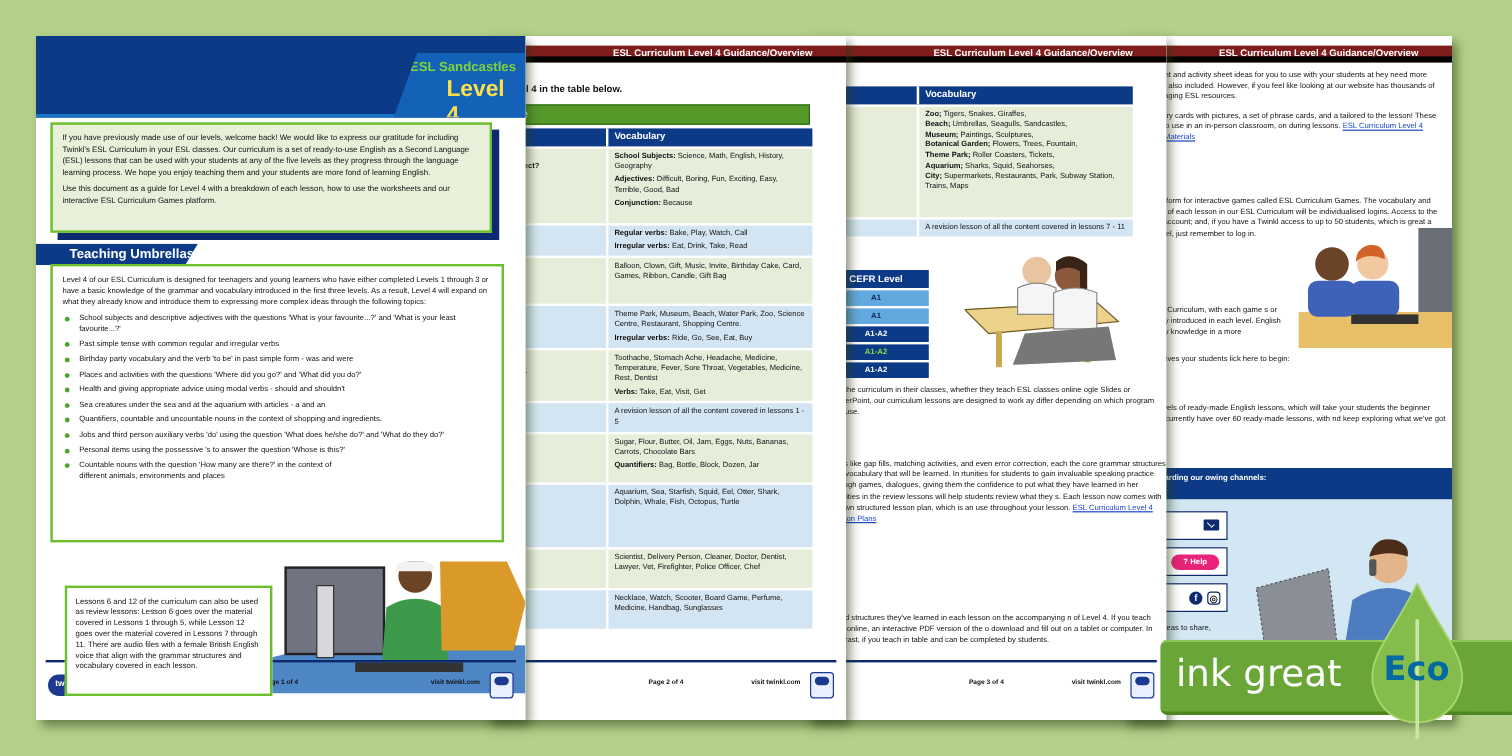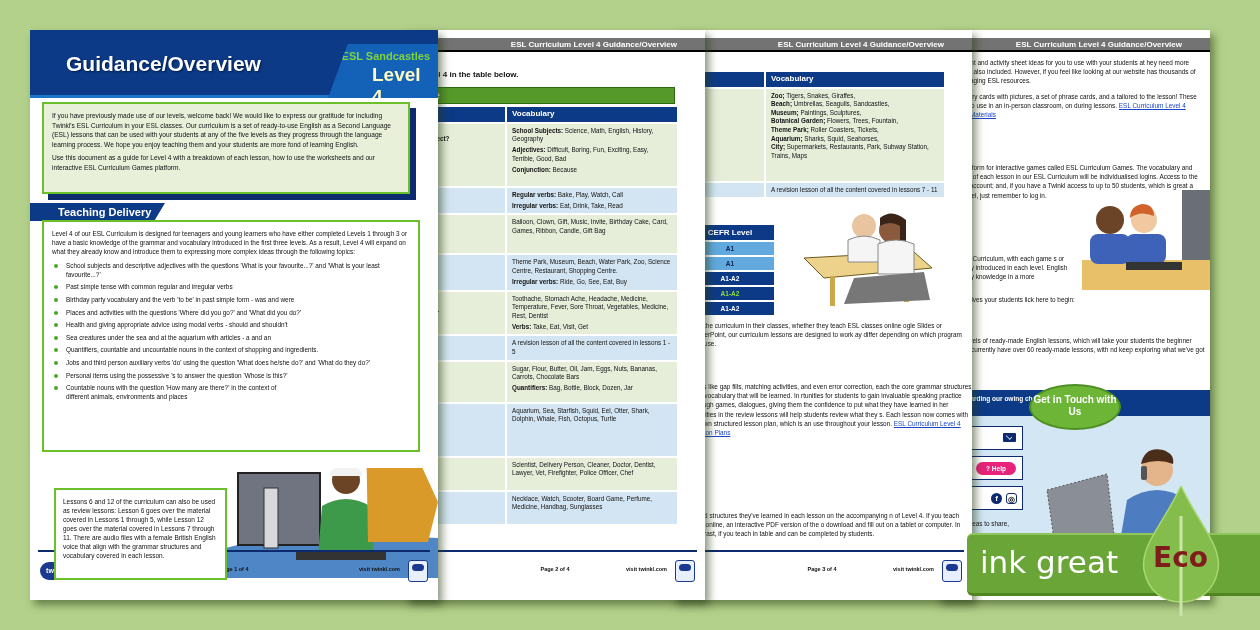--- a/index.html
+++ b/index.html
@@ -36,21 +36,21 @@
   }
   .p1-banner .level-box {
     position: absolute; right: 0; top: 14px; width: 110px; height: 54px;
     background: #1462b8;
     clip-path: polygon(18% 0,100% 0,100% 100%,0 100%);
   }
   .level-box .l1 {
     position: absolute; right: 8px; top: 6px; font-size: 11px; font-weight: bold; color: #7fd33a;
   }
   .level-box .l2 {
-    position: absolute; right: 12px; top: 20px; font-size: 19px; font-weight: bold; color: #fef9c3; padding-left: 44px;
+    position: absolute; right: 12px; top: 20px; font-size: 19px; font-weight: bold; color: #fde047; padding-left: 44px;
   }
   .intro-box {
     position: absolute; left: 12px; top: 72px; width: 368px; height: 92px;
     background: #e8f0da; border: 2px solid #6bbf2a;
     box-shadow: 6px 6px 0 #0d2a6e;
     padding: 7px 8px;
     font-size: 6.6px; line-height: 9.5px;
   }
   .intro-box p + p { margin-top: 4px; }
   .section-tab {
@@ -100,22 +100,22 @@
     border: 1px solid #1b3a8f; border-radius: 3px; background: #e8f0ff;
   }
   .page-footer .badge::before {
     content: ""; position: absolute; left: 3px; top: 3px; width: 12px; height: 7px;
     background: #1b3a8f; border-radius: 4px;
   }
 
   
   .hdr-bar {
     position: absolute; left: 0; right: 0; top: 8px; height: 14px;
-    background: #737373;
-    border-bottom: 2px solid #000000;
+    background: #7f1d1d;
+    border-bottom: 5px solid #000000;
     color: #fff; font-size: 8px; font-weight: bold; text-align: right; padding: 2px 28px 0 0;
   }
 
   
   .p2-intro { position: absolute; left: 20px; top: 40px; font-size: 8px; font-weight: bold; }
   .green-bar {
     position: absolute; left: 0; right: 30px; top: 57px; height: 17px;
     background: #54992a; border: 1px solid #2c6b12;
     color: #fff; font-weight: bold; font-size: 11px; padding: 1px 0 0 18px;
   }
@@ -205,21 +205,21 @@
     z-index: 10;
   }
   .eco-text {
     position: absolute; left: 13px; top: 9px; font-size: 31px; color: #fff;
     font-family: "DejaVu Sans", sans-serif;
   }
   .leaf {
     position: absolute; left: 1140px; top: 486px; width: 82px; height: 130px; z-index: 11;
   }
   .eco-word {
-    position: absolute; left: 1153px; top: 541px; font-size: 28px; font-weight: bold; color: #7f1d1d; z-index: 12;
+    position: absolute; left: 1153px; top: 541px; font-size: 28px; font-weight: bold; color: #0369a1; z-index: 12;
     font-family: "DejaVu Sans", sans-serif;
   }
 </style>
 </head>
 <body>
 
 <div class="page" id="p4">
   <div class="hdr-bar">ESL Curriculum Level 4 Guidance/Overview</div>
   <div class="txt" style="left:6px;top:28px;width:262px;">PowerPoint and activity sheet ideas for you to use with your students at hey need more practice is also included. However, if you feel like looking at our website has thousands of other engaging ESL resources.</div>
   <div class="txt" style="left:6px;top:62px;width:262px;">
@@ -238,21 +238,20 @@
     <rect x="44" y="72" width="56" height="8" fill="#333"></rect>
   </svg>
   <div class="txt" style="left:6px;top:224px;width:140px;">n the ESL Curriculum, with each game s or vocabulary introduced in each level. English vocabulary knowledge in a more</div>
   <div class="txt" style="left:6px;top:265px;width:140px;">s, which gives your students lick here to begin:</div>
   <div class="big-v"></div>
   <div class="txt" style="left:6px;top:306px;width:265px;">y more levels of ready-made English lessons, which will take your students the beginner level. We currently have over 60 ready-made lessons, with nd keep exploring what we've got in store!</div>
   <a class="txt lnk" style="left:6px;top:336px;">re Levels</a>
 
   <div class="contact-panel">
     <div class="contact-head">tions regarding our owing channels:</div>
-    <div class="speech">Get in Touch with Us</div>
     <div class="contact-row" style="top:36px;">
       <span class="mail-icon"></span>
     </div>
     <div class="contact-row" style="top:66px;">
       <span>n (you site).</span>
       <span class="help-btn">? <span>Help</span></span>
     </div>
     <div class="contact-row" style="top:96px;">
       <span>s;</span>
       <span class="fb-icon">f</span>
@@ -434,31 +433,30 @@
   </table>
   <div class="page-footer">
     <div class="pg">Page 2 of 4</div>
     <div class="visit">visit twinkl.com</div>
     <div class="badge"></div>
   </div>
 </div>
 
 <div class="page" id="p1">
   <div class="p1-banner">
-    <div class="title">Guidance/Overview</div>
     <div class="level-box">
       <div class="l1">ESL Sandcastles</div>
       <div class="l2">Level 4</div>
     </div>
   </div>
   <div class="intro-box">
     <p>If you have previously made use of our levels, welcome back! We would like to express our gratitude for including Twinkl's ESL Curriculum in your ESL classes. Our curriculum is a set of ready-to-use English as a Second Language (ESL) lessons that can be used with your students at any of the five levels as they progress through the language learning process. We hope you enjoy teaching them and your students are more fond of learning English.</p>
     <p>Use this document as a guide for Level 4 with a breakdown of each lesson, how to use the worksheets and our interactive ESL Curriculum Games platform.</p>
   </div>
-  <div class="section-tab">Teaching Delivery</div>
+  <div class="section-tab">Teaching Umbrellas</div>
   <div class="guidance-box">
     <p>Level 4 of our ESL Curriculum is designed for teenagers and young learners who have either completed Levels 1 through 3 or have a basic knowledge of the grammar and vocabulary introduced in the first three levels. As a result, Level 4 will expand on what they already know and introduce them to expressing more complex ideas through the following topics:</p>
     <ul>
       <li>School subjects and descriptive adjectives with the questions 'What is your favourite...?' and 'What is your least favourite...?'</li>
       <li>Past simple tense with common regular and irregular verbs</li>
       <li>Birthday party vocabulary and the verb 'to be' in past simple form - was and were</li>
       <li>Places and activities with the questions 'Where did you go?' and 'What did you do?'</li>
       <li>Health and giving appropriate advice using modal verbs - should and shouldn't</li>
       <li>Sea creatures under the sea and at the aquarium with articles - a and an</li>
       <li>Quantifiers, countable and uncountable nouns in the context of shopping and ingredients.</li>

